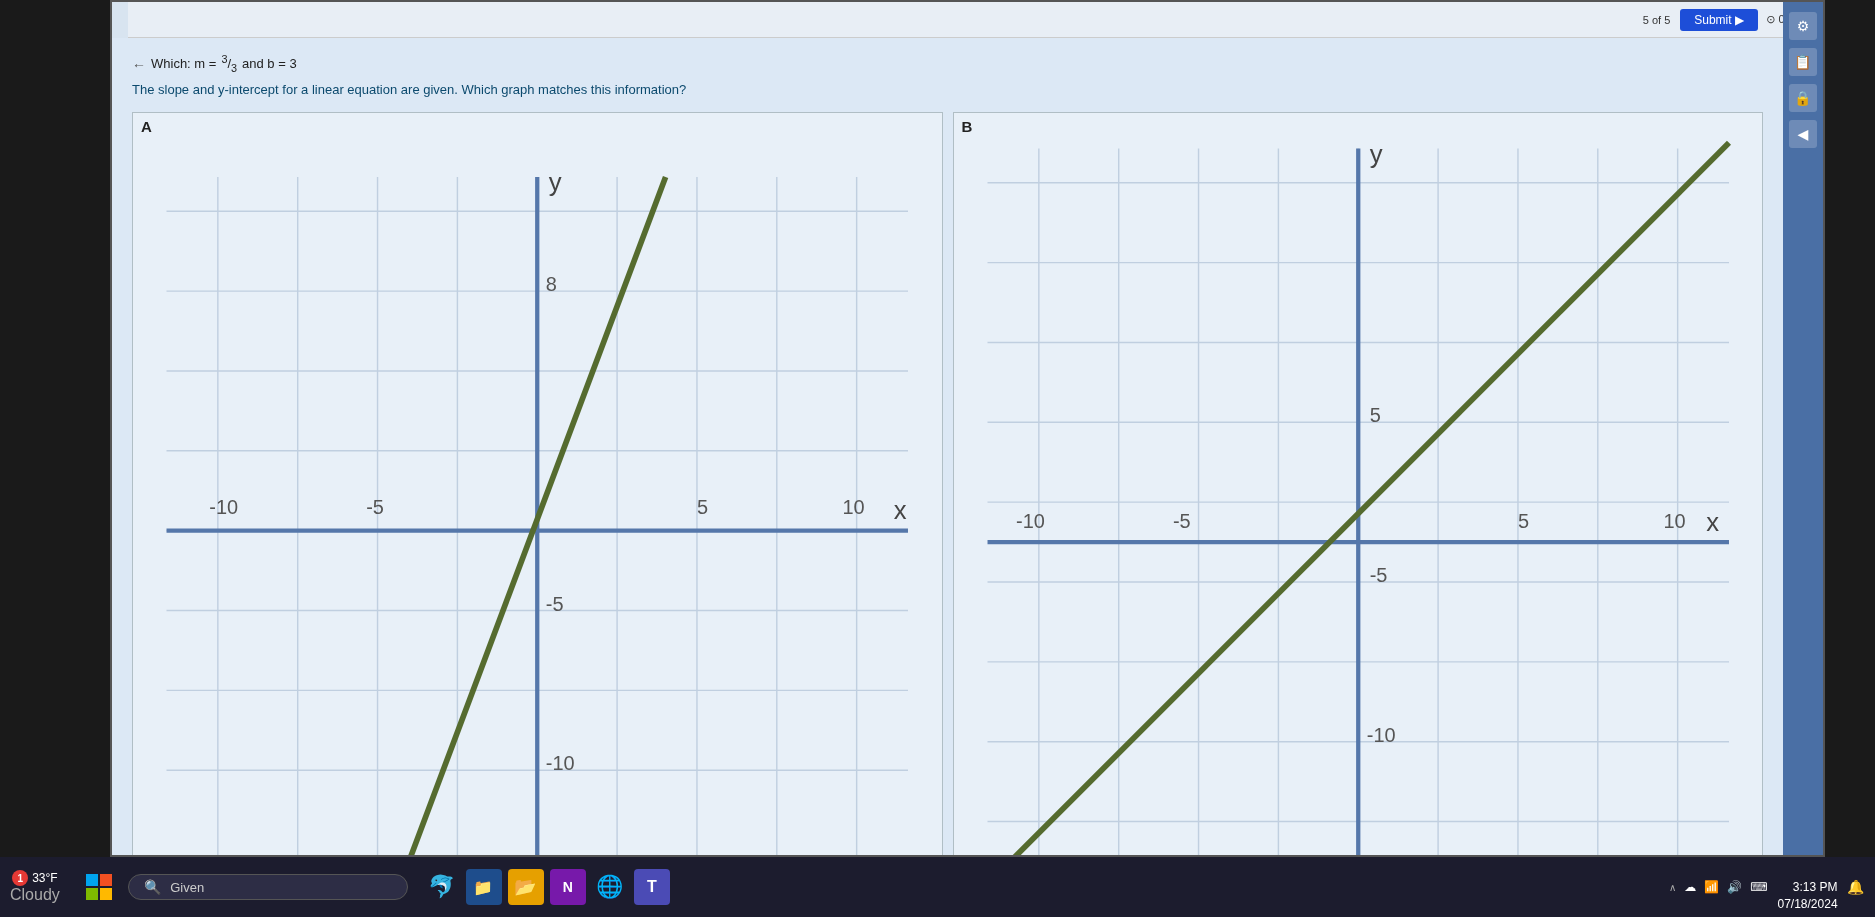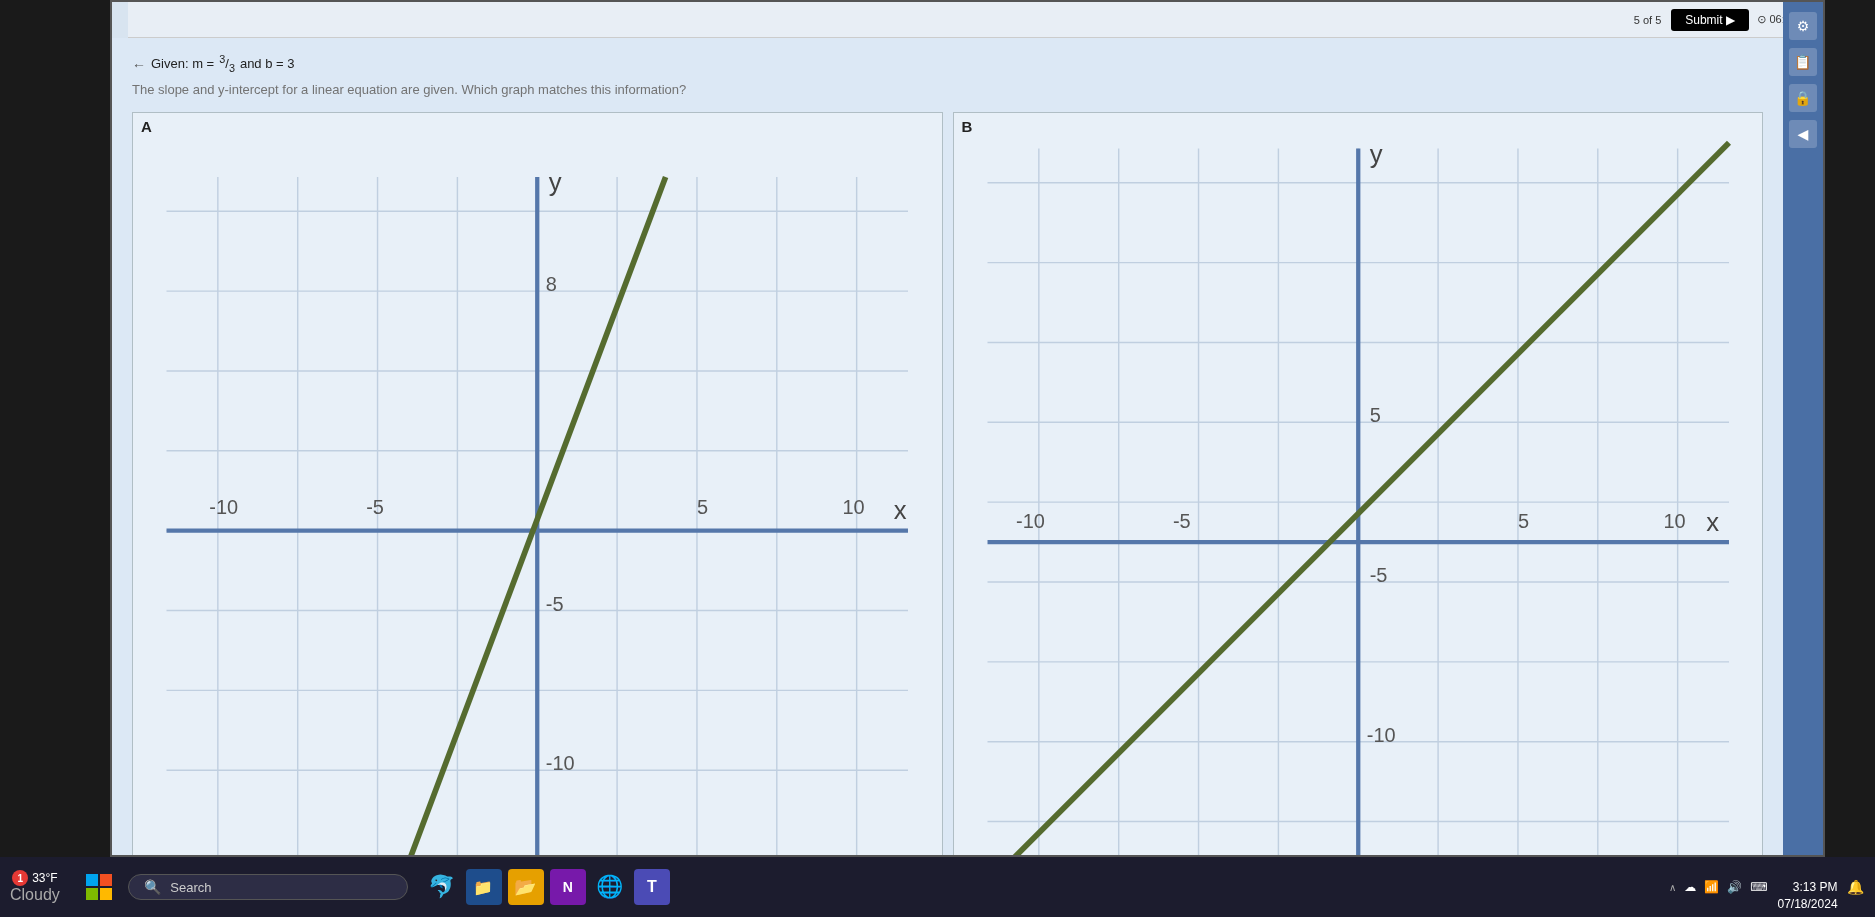--- a/index.html
+++ b/index.html
@@ -27,32 +27,32 @@
     .top-bar {
       position: absolute;
       top: 0;
       left: 16px;
       right: 0;
       height: 36px;
       background: #e8eef5;
       display: flex;
       align-items: center;
       justify-content: flex-end;
-      padding: 0 21px;
+      padding: 0 12px;
       border-bottom: 1px solid #ccc;
     }
 
     .question-count {
       font-size: 11px;
       color: #333;
       margin-right: 10px;
     }
 
     .submit-btn {
-      background: #000000;
+      background: #1d4ed8;
       color: white;
       border: none;
       padding: 4px 14px;
       font-size: 12px;
       border-radius: 3px;
       cursor: pointer;
       margin-right: 8px;
     }
 
     .timer {
@@ -111,21 +111,21 @@
       gap: 5px;
     }
 
     .given-info .arrow {
       color: #555;
       font-size: 14px;
     }
 
     .question-text {
       font-size: 13px;
-      color: #737373;
+      color: #0c4a6e;
       margin-bottom: 15px;
     }
 
     
     .graphs-grid {
       display: grid;
       grid-template-columns: 1fr 1fr;
       grid-template-rows: 1fr 1fr;
       gap: 10px;
       width: 100%;
@@ -324,21 +324,21 @@
     <div class="sidebar-icon">⚙</div>
     <div class="sidebar-icon">📋</div>
     <div class="sidebar-icon">🔒</div>
     <div class="sidebar-icon">◀</div>
   </div>
 
   <div class="content">
 
     <div class="given-info">
       <span class="arrow">←</span>
-      <span>Given: m = </span>
+      <span>Which: m = </span>
       <span>
         <sup>3</sup>/<sub>3</sub>
       </span>
       <span> and b = 3</span>
     </div>
 
     <div class="question-text">The slope and y-intercept for a linear equation are given. Which graph matches this information?</div>
 
     <div class="graphs-grid">
 
@@ -442,21 +442,21 @@
     <svg class="start-icon" viewBox="0 0 28 28">
       <rect x="1" y="1" width="12" height="12" fill="#00a4ef"></rect>
       <rect x="15" y="1" width="12" height="12" fill="#f25022"></rect>
       <rect x="1" y="15" width="12" height="12" fill="#7fba00"></rect>
       <rect x="15" y="15" width="12" height="12" fill="#ffb900"></rect>
     </svg>
   </div>
 
   <div class="search-bar">
     <span class="search-icon-circle">🔍</span>
-    <span class="search-text">Search</span>
+    <span class="search-text">Given</span>
   </div>
 
   <div class="taskbar-icons">
     <div class="taskbar-app-icon" style="font-size:22px;">🐬</div>
     <div class="taskbar-app-icon" style="background:#1e4d8c; color:white; font-size:16px;">📁</div>
     <div class="taskbar-app-icon" style="background:#e6a000; color:white; font-size:18px;">📂</div>
     <div class="taskbar-app-icon" style="background:#7719aa; color:white; font-weight:bold; font-size:14px;">N</div>
     <div class="taskbar-app-icon" style="font-size:22px;">🌐</div>
     <div class="taskbar-app-icon" style="background:#4b4bb5; color:white; font-size:16px; font-weight:bold;">T</div>
   </div>

